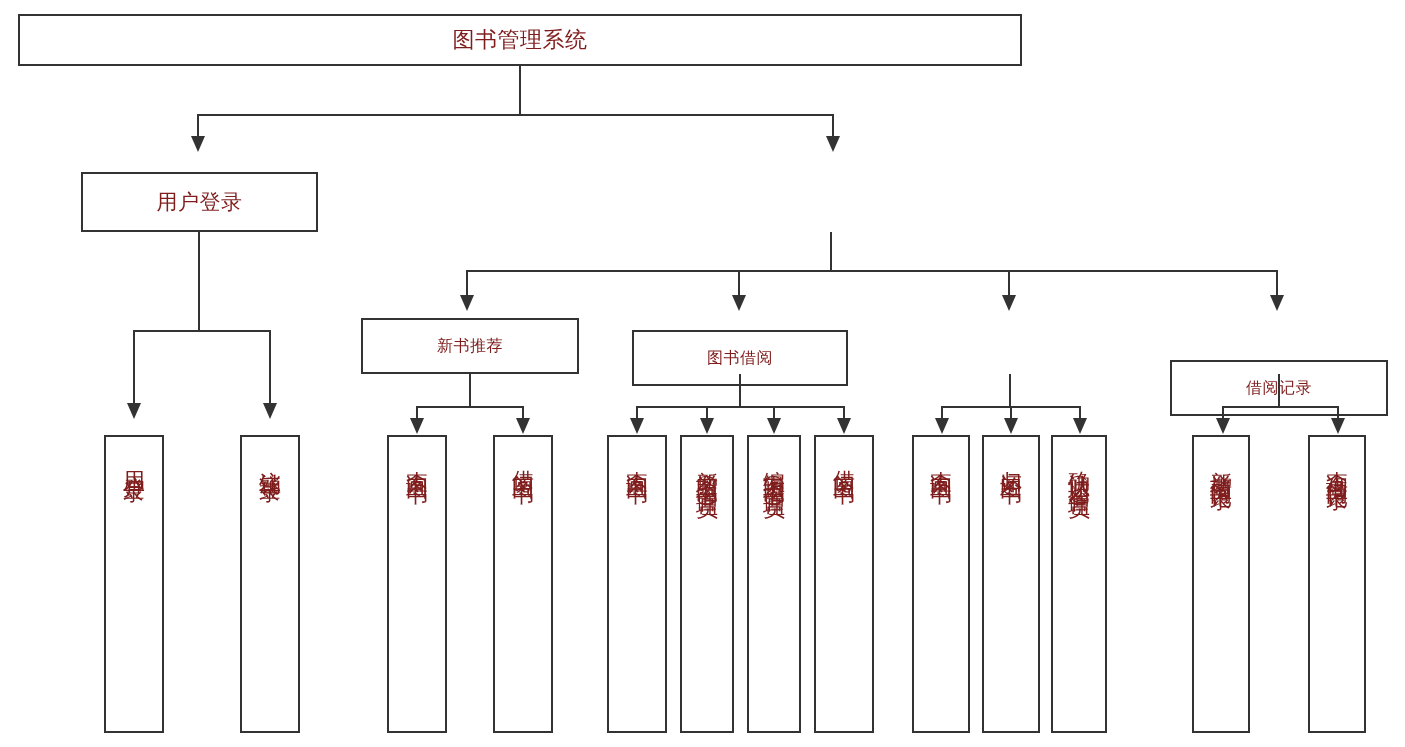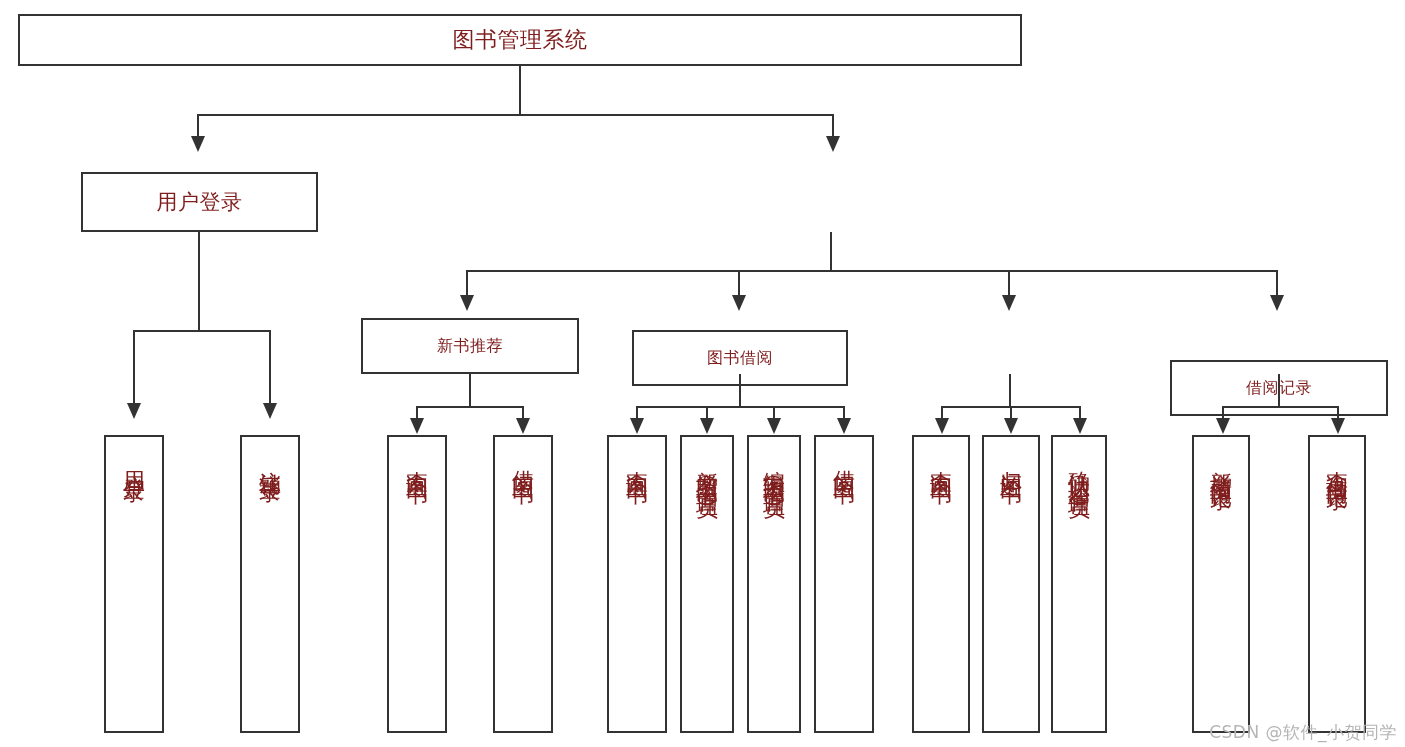--- a/index.html
+++ b/index.html
@@ -205,15 +205,14 @@
     <span class="lbl">确认归还（管理员）</span>
   </div>
 
   <div class="node leaf tall" style="left:1192px;top:435px;width:58px;height:298px;">
     <span class="lbl">新增借阅记录</span>
   </div>
   <div class="node leaf tall" style="left:1308px;top:435px;width:58px;height:298px;">
     <span class="lbl">查询借阅记录</span>
   </div>
 
-  <div id="watermark">CSDN @软件_小贺同学</div>
 
 </div>
 
 </body></html>

